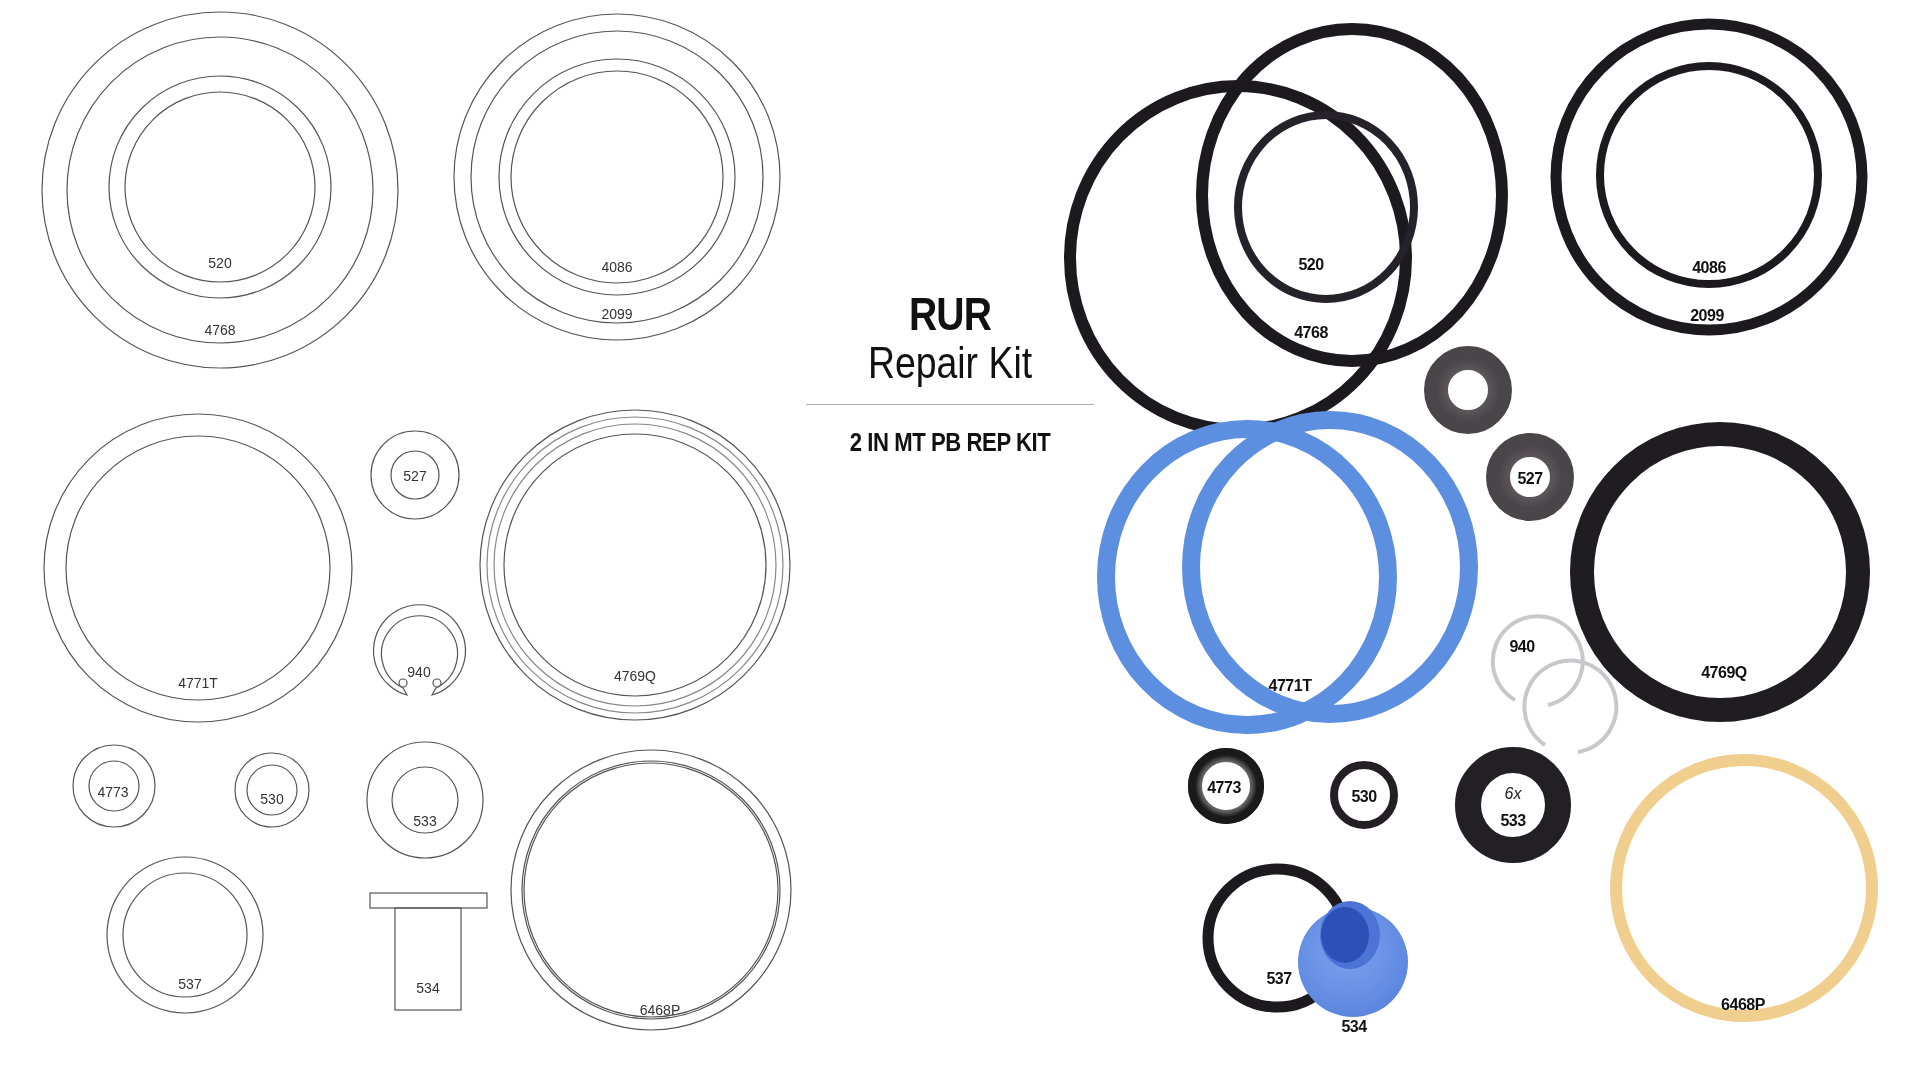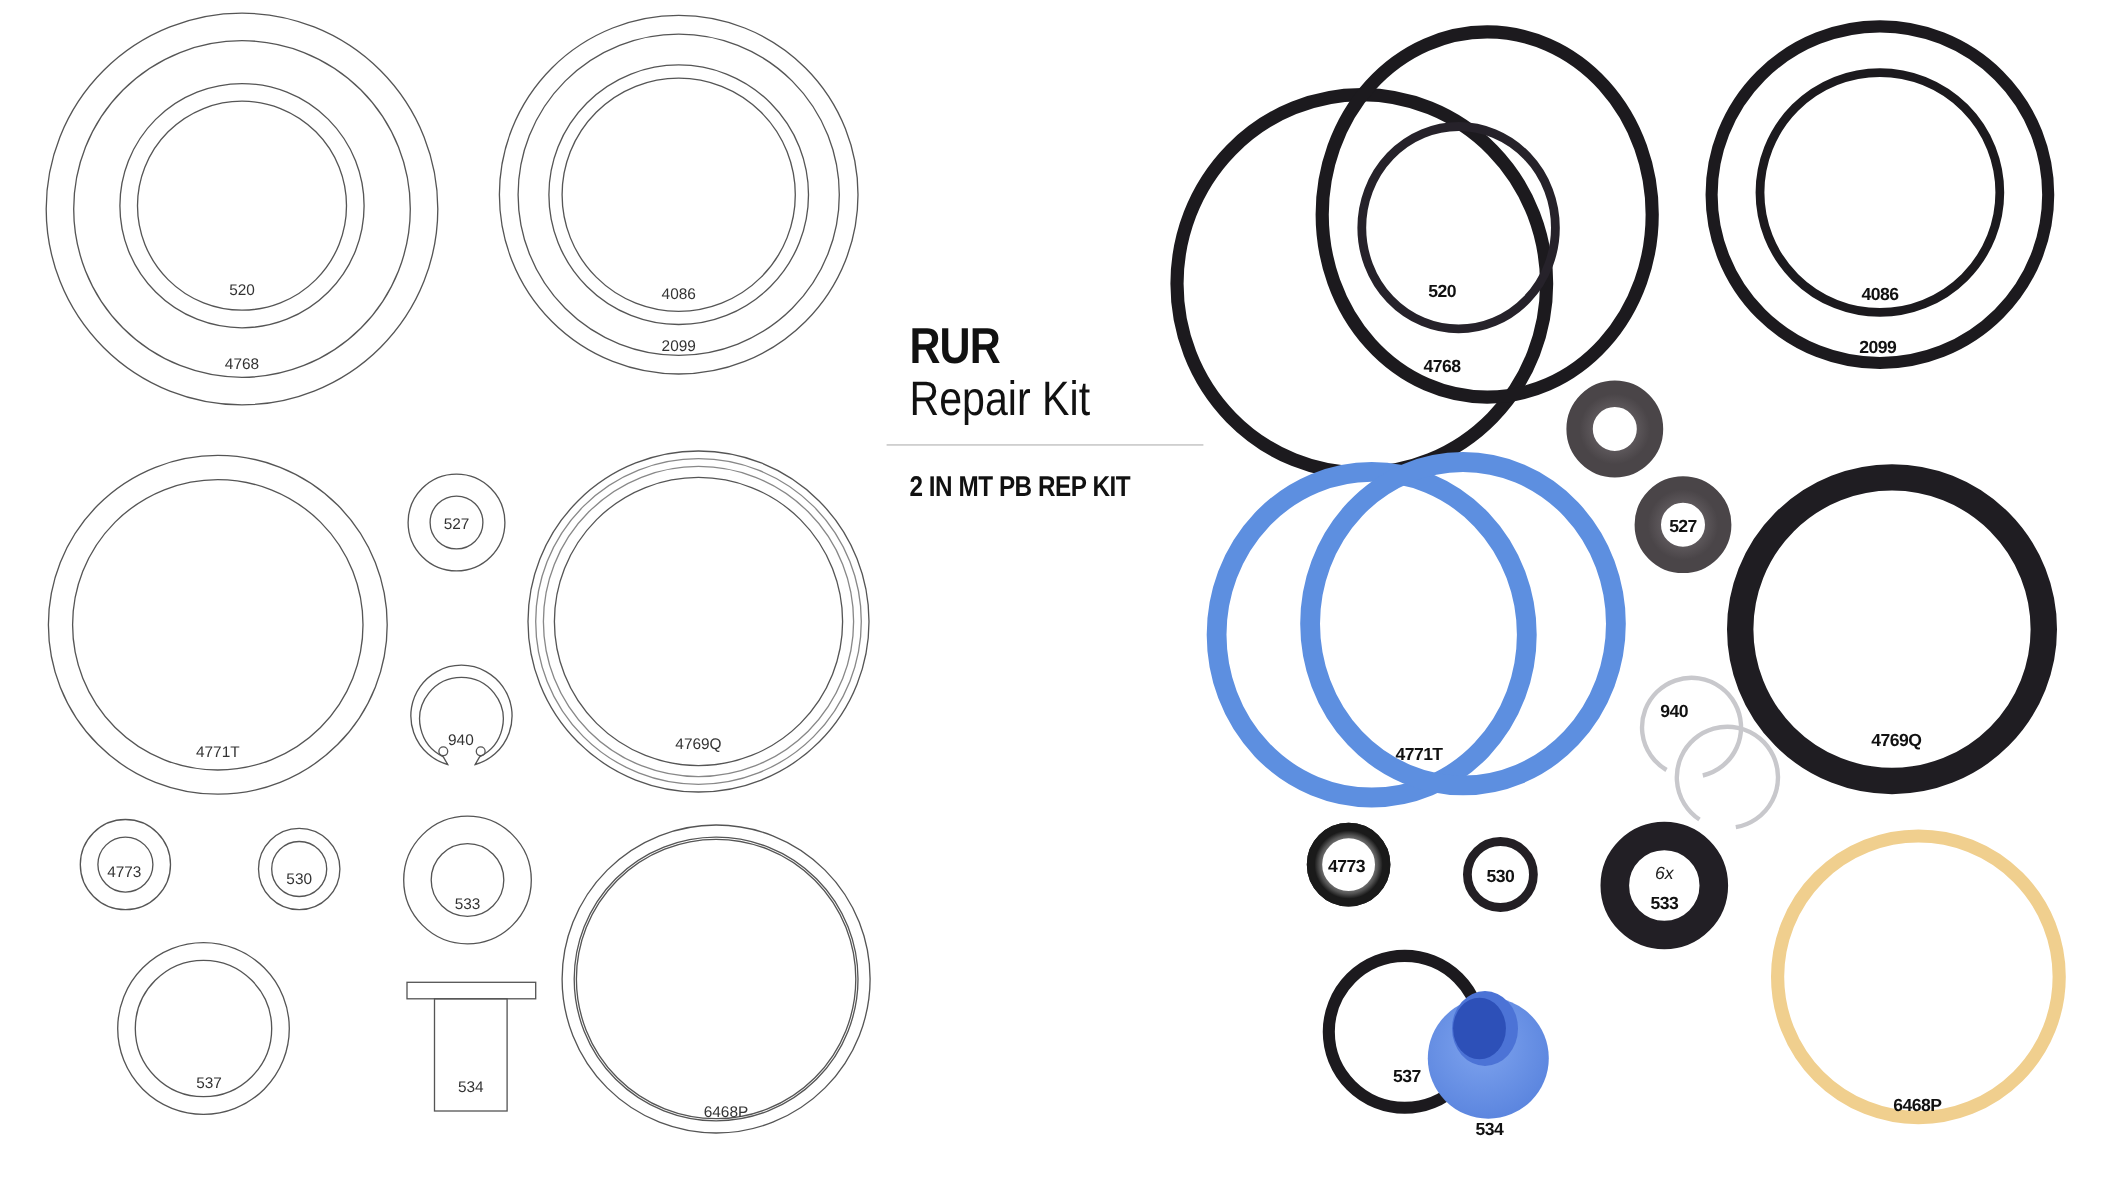--- a/index.html
+++ b/index.html
@@ -1,21 +1,21 @@
 <!DOCTYPE html>
 <html><head>
 <meta charset="utf-8">
 <style>
   html, body { margin:0; padding:0; background:#ffffff; }
   body { width:1920px; height:1080px; position:relative; overflow:hidden; font-family:"Liberation Sans", sans-serif; }
   svg#canvas { position:absolute; left:0; top:0; width:1920px; height:1080px; }
   .draw-line { fill:none; stroke:#555555; stroke-width:1.2; }
   .draw-label { font-family:"Liberation Sans", sans-serif; font-size:14px; fill:#333333; text-anchor:middle; }
   .photo-label { font-family:"Liberation Sans", sans-serif; font-size:16px; font-weight:bold; fill:#111111; text-anchor:middle; letter-spacing:-0.5px; }
-  .title-block { position:absolute; left:805px; top:290px; width:290px; text-align:left; }
+  .title-block { position:absolute; left:805px; top:290px; width:290px; text-align:center; }
   .title-main { font-family:"Liberation Sans", sans-serif; font-weight:bold; font-size:46px; color:#111; line-height:48px; letter-spacing:-1px; transform:scaleX(0.85); }
   .title-sub { font-family:"Liberation Sans", sans-serif; font-size:44px; color:#111; line-height:50px; transform:scaleX(0.85); }
   .title-divider { margin:16px auto 0; width:288px; height:1px; background:#b0b0b0; }
   .title-kit { margin-top:22px; font-family:"Liberation Sans", sans-serif; font-weight:bold; font-size:26px; color:#111; transform:scaleX(0.85); letter-spacing:-0.5px; }
 </style>
 </head>
 <body>
 
 <svg id="canvas" viewBox="0 0 1920 1080" xmlns="http://www.w3.org/2000/svg">
   <defs>

